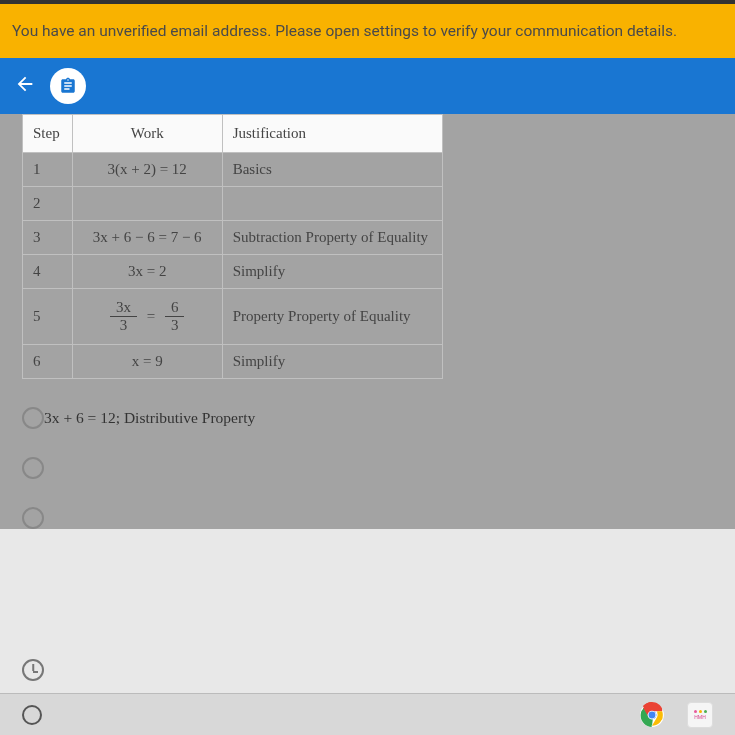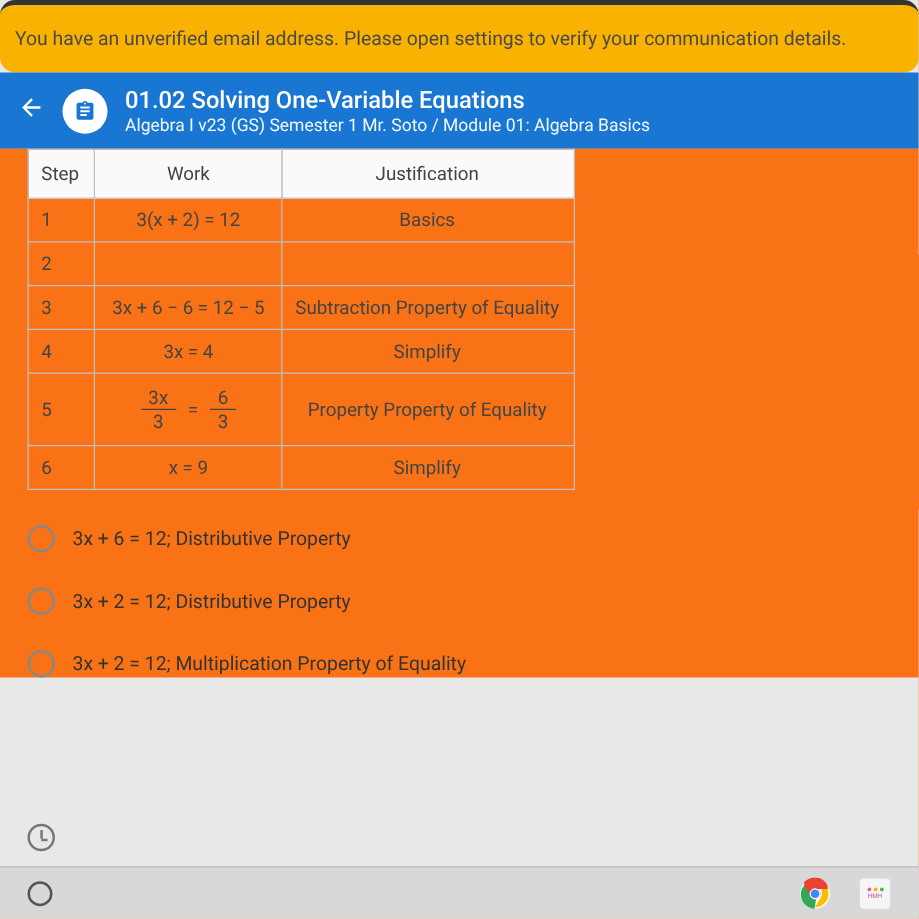--- a/index.html
+++ b/index.html
@@ -10,21 +10,20 @@
       height: 735px;
       overflow: hidden;
       position: relative;
     }
     .notification-bar {
       background: #f9b200;
       color: #4a4a4a;
       padding: 18px 12px;
       font-size: 15.5px;
       border-top: 4px solid #333;
-      border-radius: 12px;
     }
     .header-bar {
       background: #1976d2;
       color: white;
       display: flex;
       align-items: center;
       padding: 10px 14px;
       gap: 14px;
     }
     .back-arrow {
@@ -40,60 +39,60 @@
       display: flex;
       align-items: center;
       justify-content: center;
       color: #1976d2;
       font-size: 18px;
     }
     .header-text { flex: 1; }
     .header-title { font-size: 19px; font-weight: 500; }
     .header-subtitle { font-size: 14px; opacity: 0.95; margin-top: 2px; }
     .content {
-      background: #f97316;
+      background: #a3a3a3;
       margin: 0;
       padding: 0;
+      font-family: Liberation Serif, serif;
     }
     .solving-table {
       border-collapse: collapse;
       margin: 0 0 0 22px;
     }
     .solving-table th, .solving-table td {
       border: 1px solid #c0c0c0;
       padding: 8px 12px;
       font-size: 15px;
       color: #444;
       text-align: center;
       font-weight: normal;
     }
     .solving-table th {
       font-weight: 400;
       background: #fafafa;
       padding: 10px 12px;
     }
     .solving-table .step-col { width: 44px; text-align: left; padding-left: 10px; }
     .solving-table .work-col { min-width: 150px; }
-    .solving-table .just-col { text-align: center; padding-left: 10px; min-width: 220px; }
+    .solving-table .just-col { text-align: left; padding-left: 10px; min-width: 220px; }
     .frac-row td { padding-top: 10px; padding-bottom: 10px; }
     .fraction {
       display: inline-block;
       vertical-align: middle;
       text-align: center;
     }
     .fraction .num { display: block; border-bottom: 1.5px solid #444; padding: 0 6px; }
     .fraction .den { display: block; padding: 0 6px; }
     .frac-eq { display: inline-block; vertical-align: middle; padding: 0 6px; }
     .options {
       padding: 28px 22px 0 22px;
     }
     .option-row {
       display: flex;
       align-items: center;
-      gap: 14px;
       margin-bottom: 28px;
       cursor: pointer;
       text-align: center;
     }
     .radio-circle {
       width: 22px;
       height: 22px;
       border: 2px solid #888;
       border-radius: 50%;
       flex-shrink: 0;
@@ -191,24 +190,20 @@
   <div class="back-arrow">
     <svg width="22" height="22" viewBox="0 0 24 24" fill="white">
         <path d="M20 11H7.83l5.59-5.59L12 4l-8 8 8 8 1.41-1.41L7.83 13H20v-2z"></path>
       </svg>
   </div>
   <div class="assignment-icon">
     <svg width="18" height="18" viewBox="0 0 24 24" fill="#1976d2">
         <path d="M19 3h-4.18C14.4 1.84 13.3 1 12 1c-1.3 0-2.4.84-2.82 2H5c-1.1 0-2 .9-2 2v14c0 1.1.9 2 2 2h14c1.1 0 2-.9 2-2V5c0-1.1-.9-2-2-2zm-7 0c.55 0 1 .45 1 1s-.45 1-1 1-1-.45-1-1 .45-1 1-1zm2 14H7v-2h7v2zm3-4H7v-2h10v2zm0-4H7V7h10v2z"></path>
       </svg>
   </div>
-  <div class="header-text">
-    <div class="header-title">01.02 Solving One-Variable Equations</div>
-    <div class="header-subtitle">Algebra I v23 (GS) Semester 1 Mr. Soto / Module 01: Algebra Basics</div>
-  </div>
 </div>
 
 <div class="content">
   <table class="solving-table">
     <thead>
       <tr>
         <th class="step-col">Step</th>
         <th class="work-col">Work</th>
         <th class="just-col">Justification</th>
       </tr>
@@ -219,26 +214,26 @@
         <td class="work-col">3(x + 2) = 12</td>
         <td class="just-col">Basics</td>
       </tr>
       <tr>
         <td class="step-col">2</td>
         <td class="work-col"></td>
         <td class="just-col"></td>
       </tr>
       <tr>
         <td class="step-col">3</td>
-        <td class="work-col">3x + 6 − 6 = 12 − 5</td>
+        <td class="work-col">3x + 6 − 6 = 7 − 6</td>
         <td class="just-col">Subtraction Property of Equality</td>
       </tr>
       <tr>
         <td class="step-col">4</td>
-        <td class="work-col">3x = 4</td>
+        <td class="work-col">3x = 2</td>
         <td class="just-col">Simplify</td>
       </tr>
       <tr class="frac-row">
         <td class="step-col">5</td>
         <td class="work-col">
           <span class="fraction">
             <span class="num">3x</span>
             <span class="den">3</span>
           </span>
           <span class="frac-eq">=</span>
@@ -257,25 +252,23 @@
     </tbody>
   </table>
 
   <div class="options">
     <div class="option-row">
       <div class="radio-circle"></div>
       <span class="option-text">3x + 6 = 12; Distributive Property</span>
     </div>
     <div class="option-row">
       <div class="radio-circle"></div>
-      <span class="option-text">3x + 2 = 12; Distributive Property</span>
     </div>
     <div class="option-row">
       <div class="radio-circle"></div>
-      <span class="option-text">3x + 2 = 12; Multiplication Property of Equality</span>
     </div>
   </div>
 </div>
 
 <div class="bottom-icons">
   <div class="clock-icon"></div>
 </div>
 
 <div class="taskbar">
   <div class="empty-circle"></div>

